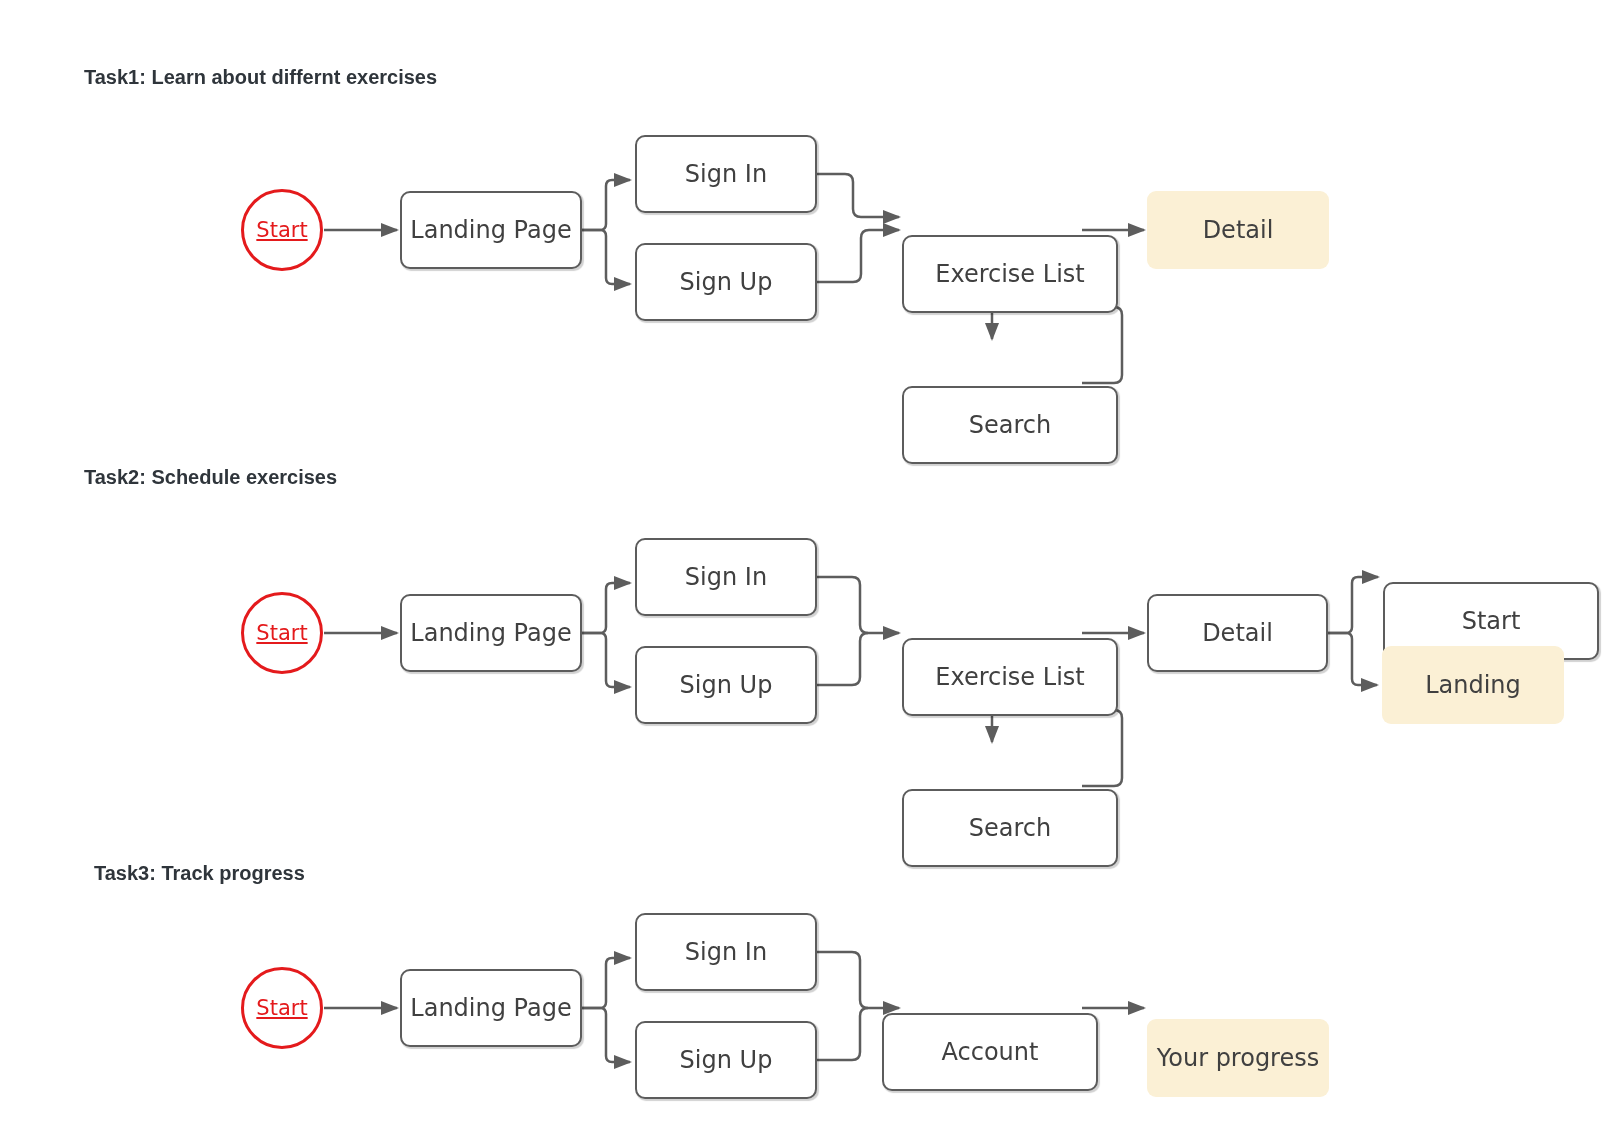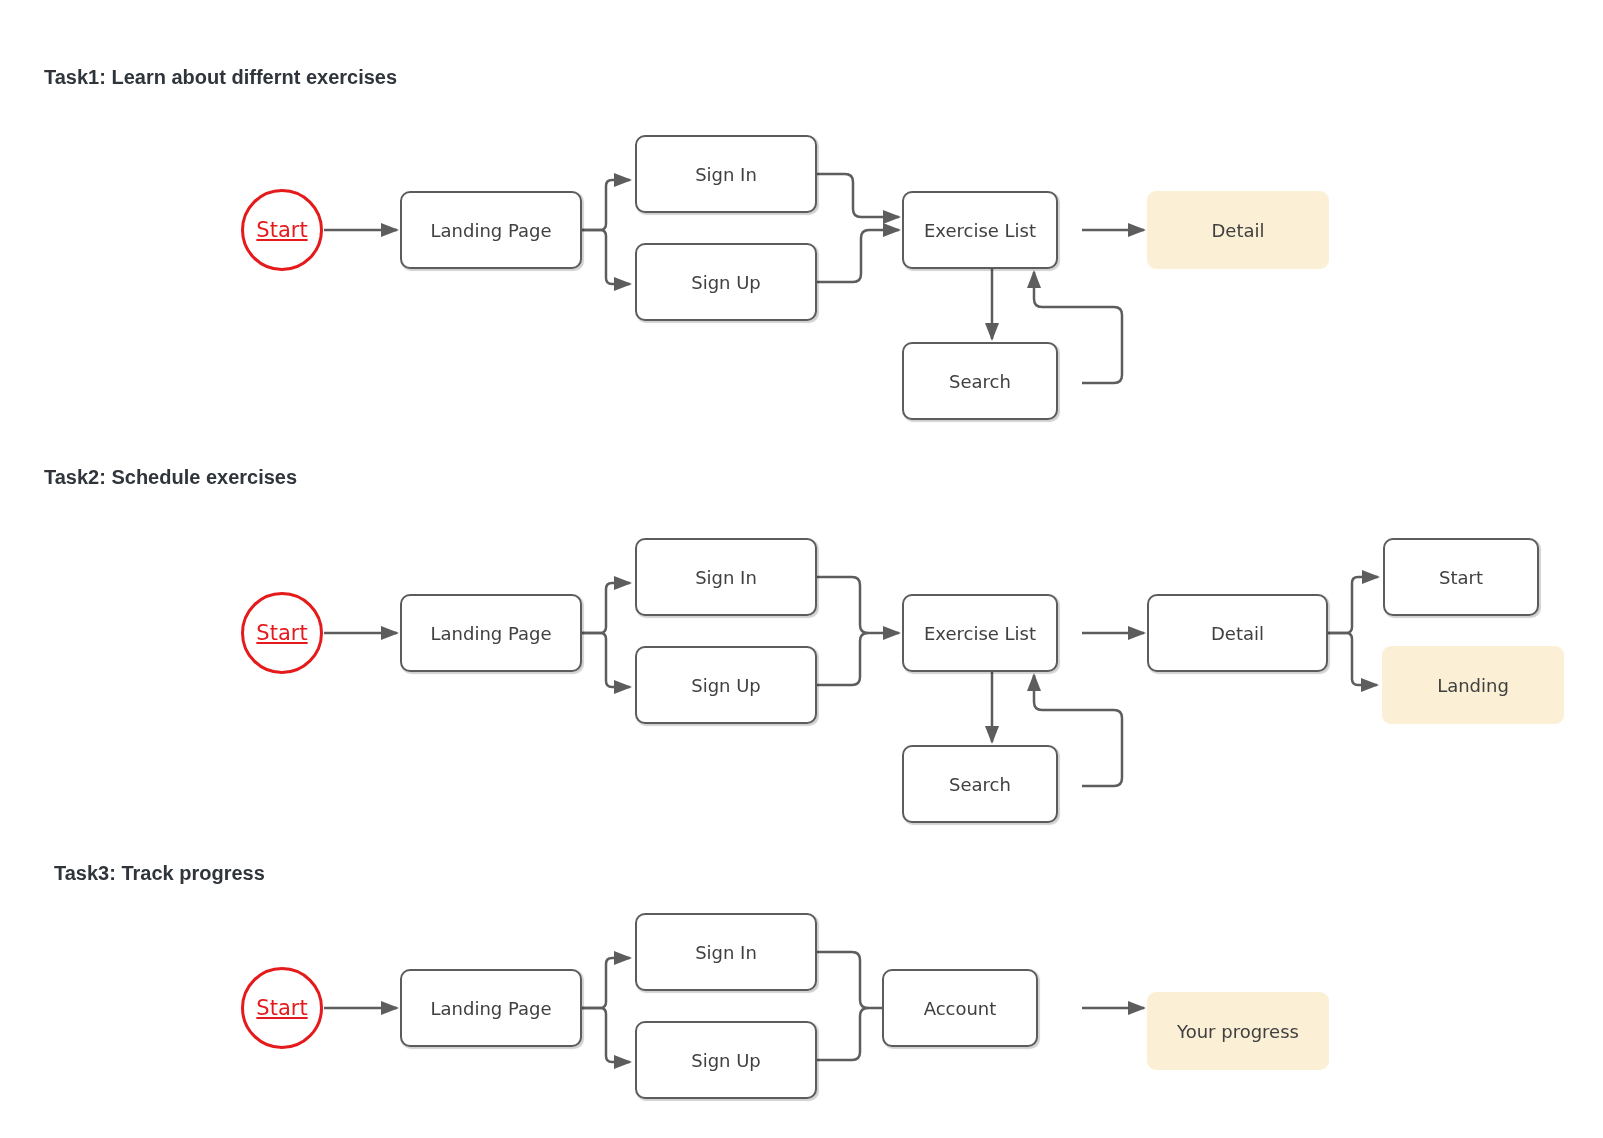--- a/index.html
+++ b/index.html
@@ -20,35 +20,36 @@
     font-family:"DejaVu Sans","Liberation Sans",sans-serif;
     overflow:hidden;
   }
   .task-title{
     position:absolute;
     font-family:"Liberation Sans","DejaVu Sans",sans-serif;
     font-weight:bold;
     font-size:20px;
     color:var(--title-text);
     white-space:nowrap;
+    margin-left:40px;
   }
   .node{
     position:absolute;
     box-sizing:border-box;
     width:182px;height:78px;
     background:var(--node-fill);
     border:2.5px solid var(--node-border);
     border-radius:10px;
     box-shadow:1.5px 1.5px 1px rgba(0,0,0,0.18);
     display:flex;align-items:center;justify-content:center;
-    font-size:18px;color:var(--node-text);
+    font-size:24px;color:var(--node-text);
     white-space:nowrap;
     text-align:right;
   }
-  .node.w180{width:156px;}
+  .node.w180{width:216px;margin-top:44px;}
   .node.highlight{
     border:none;
     background:var(--highlight-fill);
     box-shadow:none;
     border-radius:9px;
   }
   .start-node{
     position:absolute;
     box-sizing:border-box;
     width:82px;height:82px;
@@ -128,15 +129,15 @@
   <div class="node highlight" style="left:1382px;top:646px;">Landing</div>
   <div class="node w180" style="left:902px;top:745px;">Search</div>
 
   <div class="task-title" style="left:54px;top:862px;">Task3: Track progress</div>
 
   <div class="start-node" style="left:241px;top:967px;">Start</div>
   <div class="node" style="left:400px;top:969px;">Landing Page</div>
   <div class="node" style="left:635px;top:913px;">Sign In</div>
   <div class="node" style="left:635px;top:1021px;">Sign Up</div>
   <div class="node w180" style="left:882px;top:969px;">Account</div>
-  <div class="node highlight" style="left:1147px;top:992px;">Your progress</div>
+  <div class="node highlight" style="left:1147px;top:1019px;">Your progress</div>
 
 </div>
 
 </body></html>

